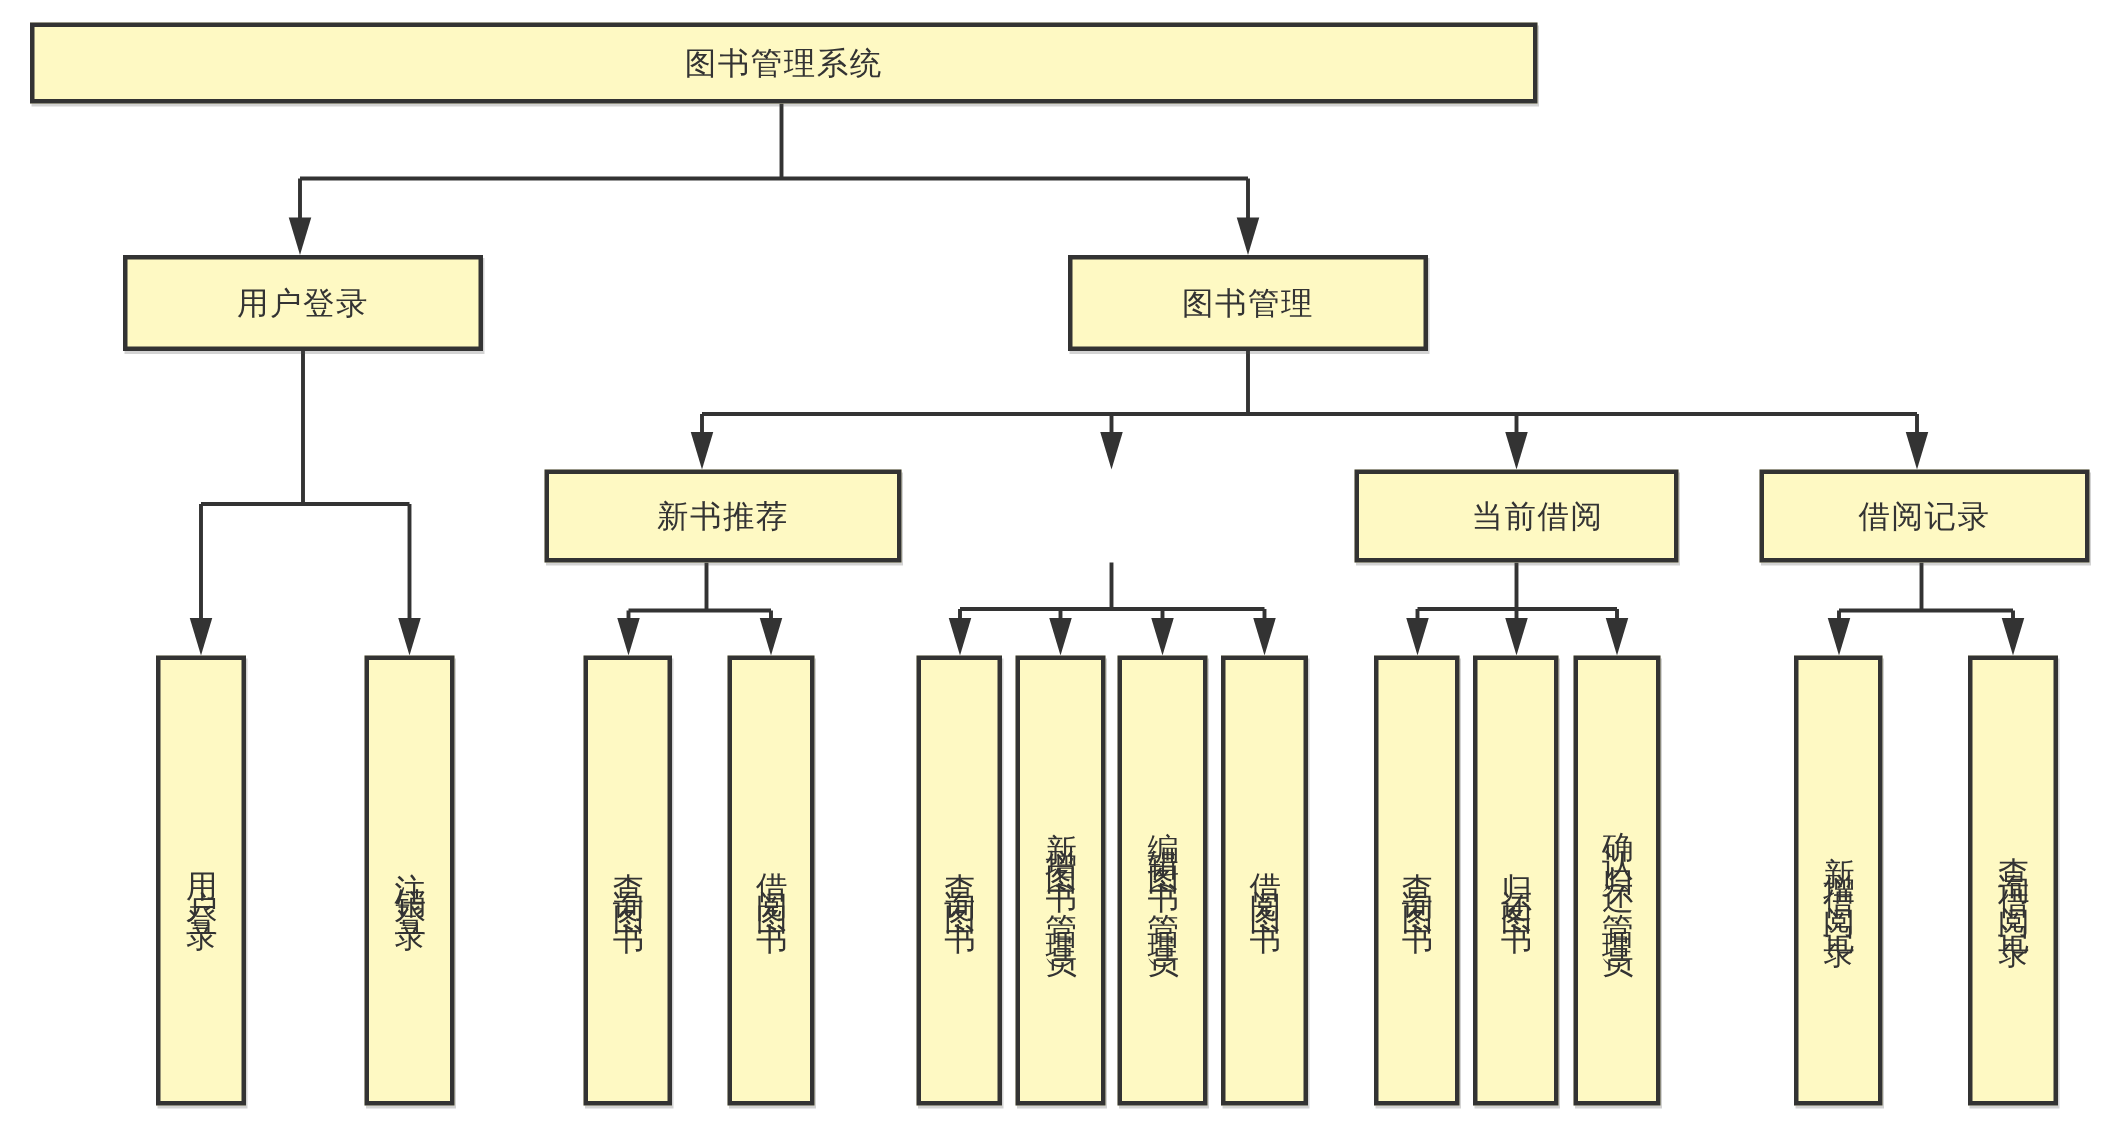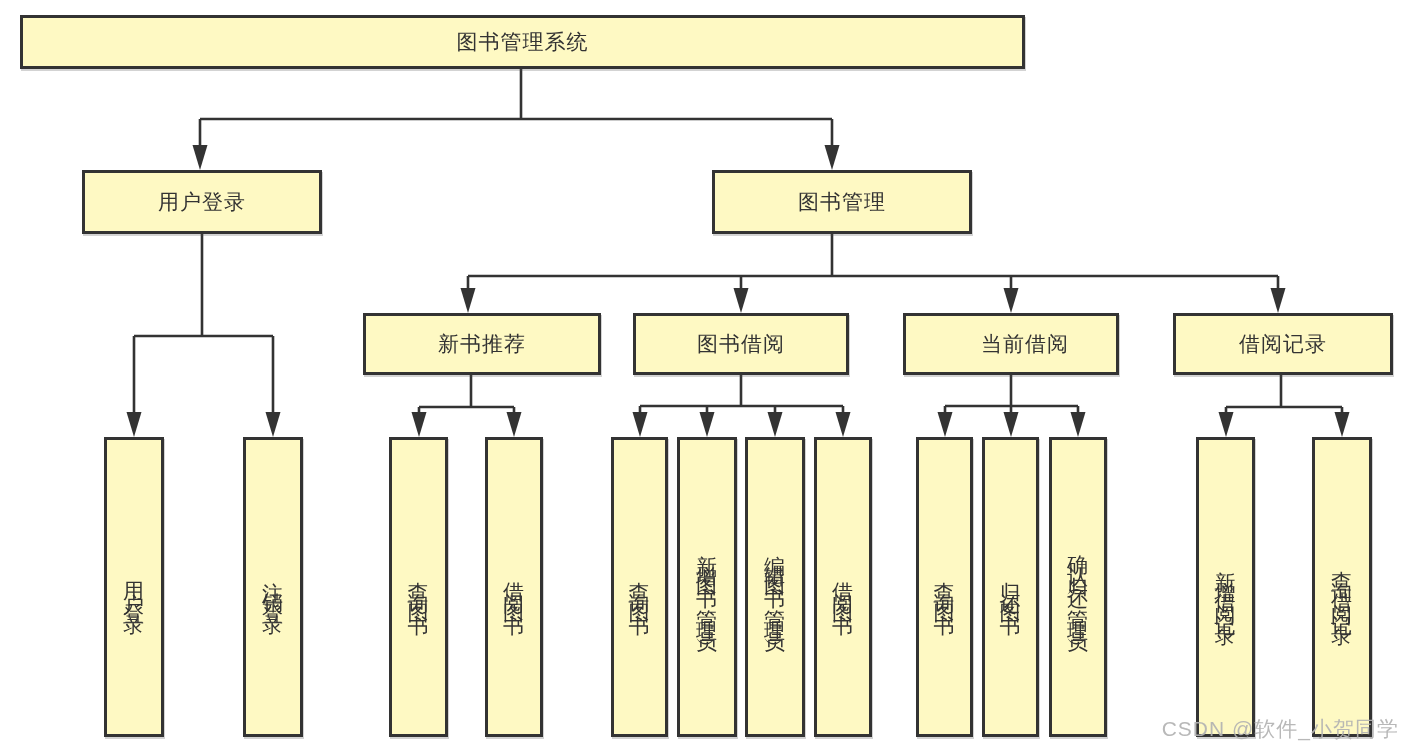--- a/index.html
+++ b/index.html
@@ -43,21 +43,21 @@
     writing-mode: vertical-rl;
     text-orientation: mixed;
     font-size: 21px;
     letter-spacing: 11px;
     line-height: 1;
     white-space: nowrap;
   }
   
   #n-root           { left: 20px;  top: 15px;  width: 1005px; height: 54px; }
   #n-user-login     { left: 82px;  top: 170px; width: 240px;  height: 64px; }
-  #n-book-mgmt      { left: 712px; top: 170px; width: 260px;  height: 64px; }
+  #n-book-mgmt      { left: 712px; top: 170px; width: 240px;  height: 64px; }
   #n-new-book-rec   { left: 363px; top: 313px; width: 238px;  height: 62px; }
   #n-book-borrow    { left: 633px; top: 313px; width: 216px;  height: 62px; }
   #n-current-borrow { left: 903px; top: 313px; width: 216px;  height: 62px; padding-left: 28px; }
   #n-borrow-records { left: 1173px;top: 313px; width: 220px;  height: 62px; }
   
   .node.v { top: 437px; height: 300px; }
   #n-leaf-user-login { left: 104px;  width: 60px; }
   #n-leaf-logout     { left: 243px;  width: 60px; }
   #n-leaf-nbr-query  { left: 389px;  width: 59px; }
   #n-leaf-nbr-borrow { left: 485px;  width: 58px; }
@@ -133,23 +133,20 @@
   <div class="node h" id="n-user-login">
     <span class="lbl">用户登录</span>
   </div>
   <div class="node h" id="n-book-mgmt">
     <span class="lbl">图书管理</span>
   </div>
 
   <div class="node h" id="n-new-book-rec">
     <span class="lbl">新书推荐</span>
   </div>
-  <div class="node h" id="n-book-borrow">
-    <span class="lbl">图书借阅</span>
-  </div>
   <div class="node h" id="n-current-borrow">
     <span class="lbl">当前借阅</span>
   </div>
   <div class="node h" id="n-borrow-records">
     <span class="lbl">借阅记录</span>
   </div>
 
   <div class="node v" id="n-leaf-user-login">
     <span class="lbl">用户登录</span>
   </div>
@@ -183,14 +180,13 @@
   <div class="node v" id="n-leaf-cb-confirm">
     <span class="lbl">确认归还（管理员）</span>
   </div>
   <div class="node v" id="n-leaf-br-add">
     <span class="lbl">新增借阅记录</span>
   </div>
   <div class="node v" id="n-leaf-br-query">
     <span class="lbl">查询借阅记录</span>
   </div>
 
-  <div class="watermark">CSDN @软件_小贺同学</div>
 </div>
 
 </body></html>

